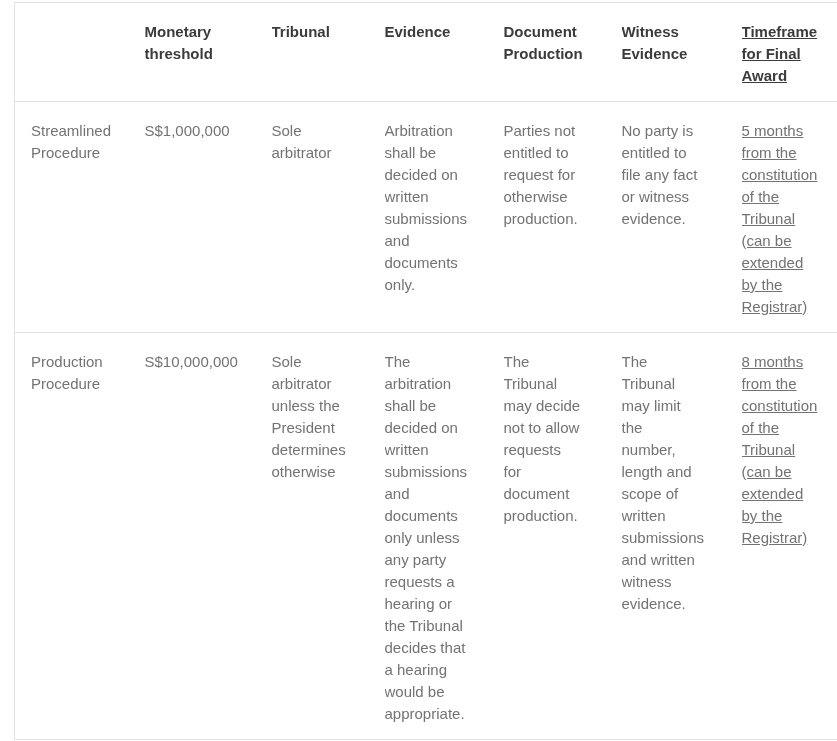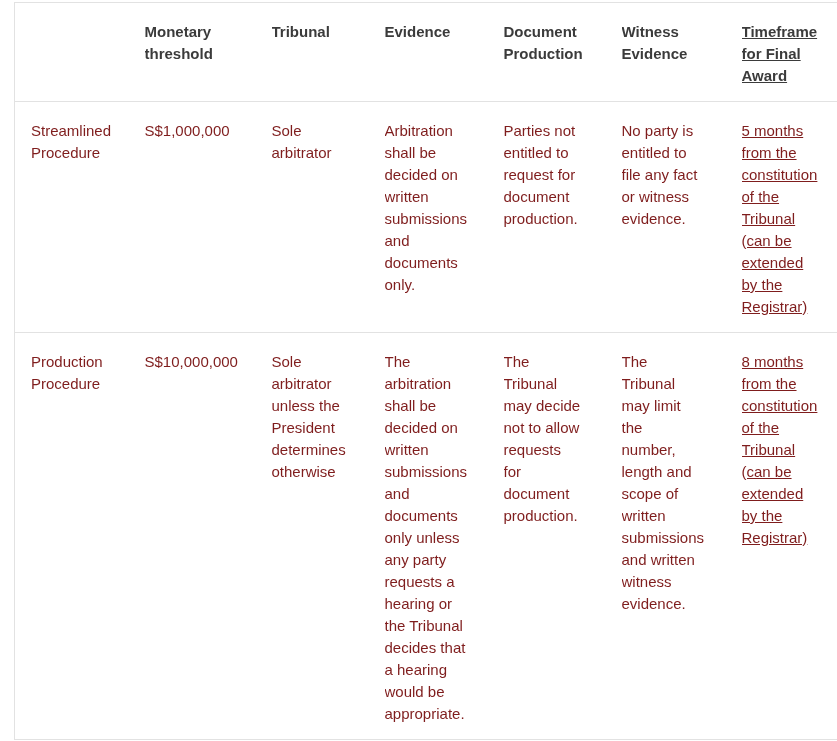--- a/index.html
+++ b/index.html
@@ -35,21 +35,21 @@
     white-space: pre-line;
     padding: 18px 18px 14px 0;
     overflow: hidden;
   }
   table.compare th {
     font-weight: 700;
     color: #3b3b3b;
   }
   table.compare td {
     font-weight: 400;
-    color: #7f1d1d;
+    color: #737373;
   }
   table.compare th:first-child,
   table.compare td:first-child {
     padding-left: 16px;
   }
   table.compare th:last-child,
   table.compare td:last-child {
     padding-right: 2px;
     text-decoration: underline;
   }
@@ -95,21 +95,21 @@
 shall be
 decided on
 written
 submissions
 and
 documents
 only.</td>
         <td>Parties not
 entitled to
 request for
-document
+otherwise
 production.</td>
         <td>No party is
 entitled to
 file any fact
 or witness
 evidence.</td>
         <td>5 months
 from the
 constitution
 of the

